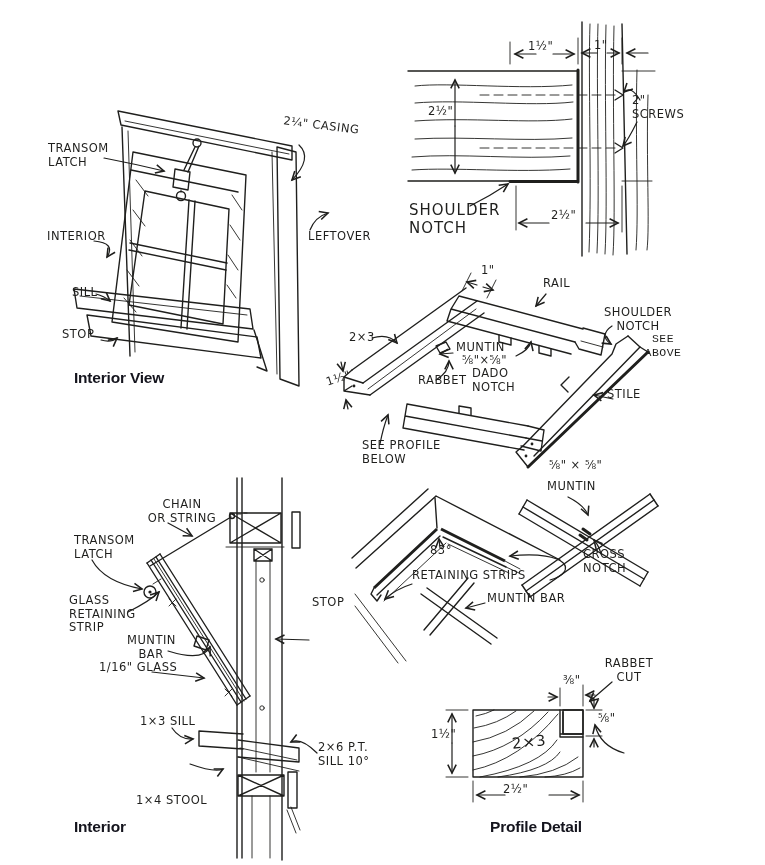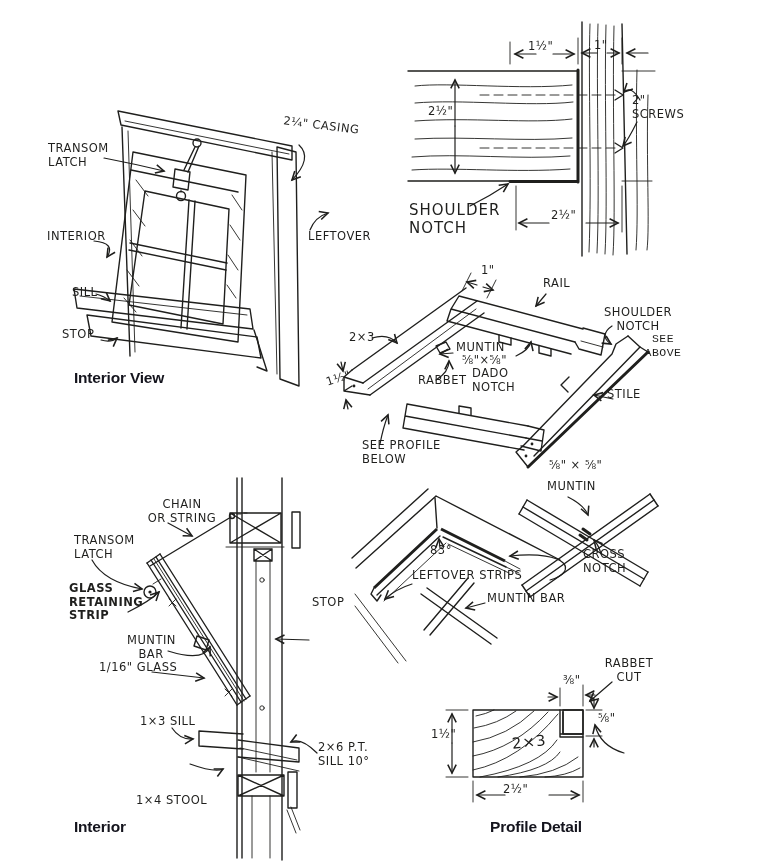--- a/index.html
+++ b/index.html
@@ -280,28 +280,28 @@
   <div class="lbl" style="left:588px;top:388px;margin-left:19px;">STILE</div>
   <div class="lbl" style="left:326px;top:372px;transform:rotate(-18deg);">1½"</div>
   <div class="lbl" style="left:362px;top:439px;">SEE PROFILE
 BELOW</div>
 
   <div class="lbl" style="left:549px;top:459px;">⅝" × ⅝"</div>
   <div class="lbl" style="left:547px;top:480px;">MUNTIN</div>
   <div class="lbl" style="left:583px;top:548px;">CROSS
 NOTCH</div>
   <div class="lbl" style="left:430px;top:544px;">83°</div>
-  <div class="lbl" style="left:412px;top:569px;">LEFTOVER STRIPS</div>
+  <div class="lbl" style="left:412px;top:569px;">RETAINING STRIPS</div>
   <div class="lbl" style="left:487px;top:592px;">MUNTIN BAR</div>
 
   <div class="lbl ctr" style="left:146px;top:498px;width:72px;">CHAIN
 OR STRING</div>
   <div class="lbl" style="left:74px;top:534px;">TRANSOM
 LATCH</div>
-  <div class="lbl" style="left:69px;top:582px;font-weight:bold;">GLASS
+  <div class="lbl" style="left:69px;top:594px;">GLASS
 RETAINING
 STRIP</div>
   <div class="lbl ctr" style="left:127px;top:634px;width:48px;">MUNTIN
 BAR</div>
   <div class="lbl" style="left:99px;top:661px;">1/16" GLASS</div>
   <div class="lbl" style="left:312px;top:596px;">STOP</div>
   <div class="lbl" style="left:140px;top:715px;">1×3 SILL</div>
   <div class="lbl" style="left:136px;top:794px;">1×4 STOOL</div>
   <div class="lbl" style="left:318px;top:741px;">2×6 P.T.
 SILL 10°</div>

